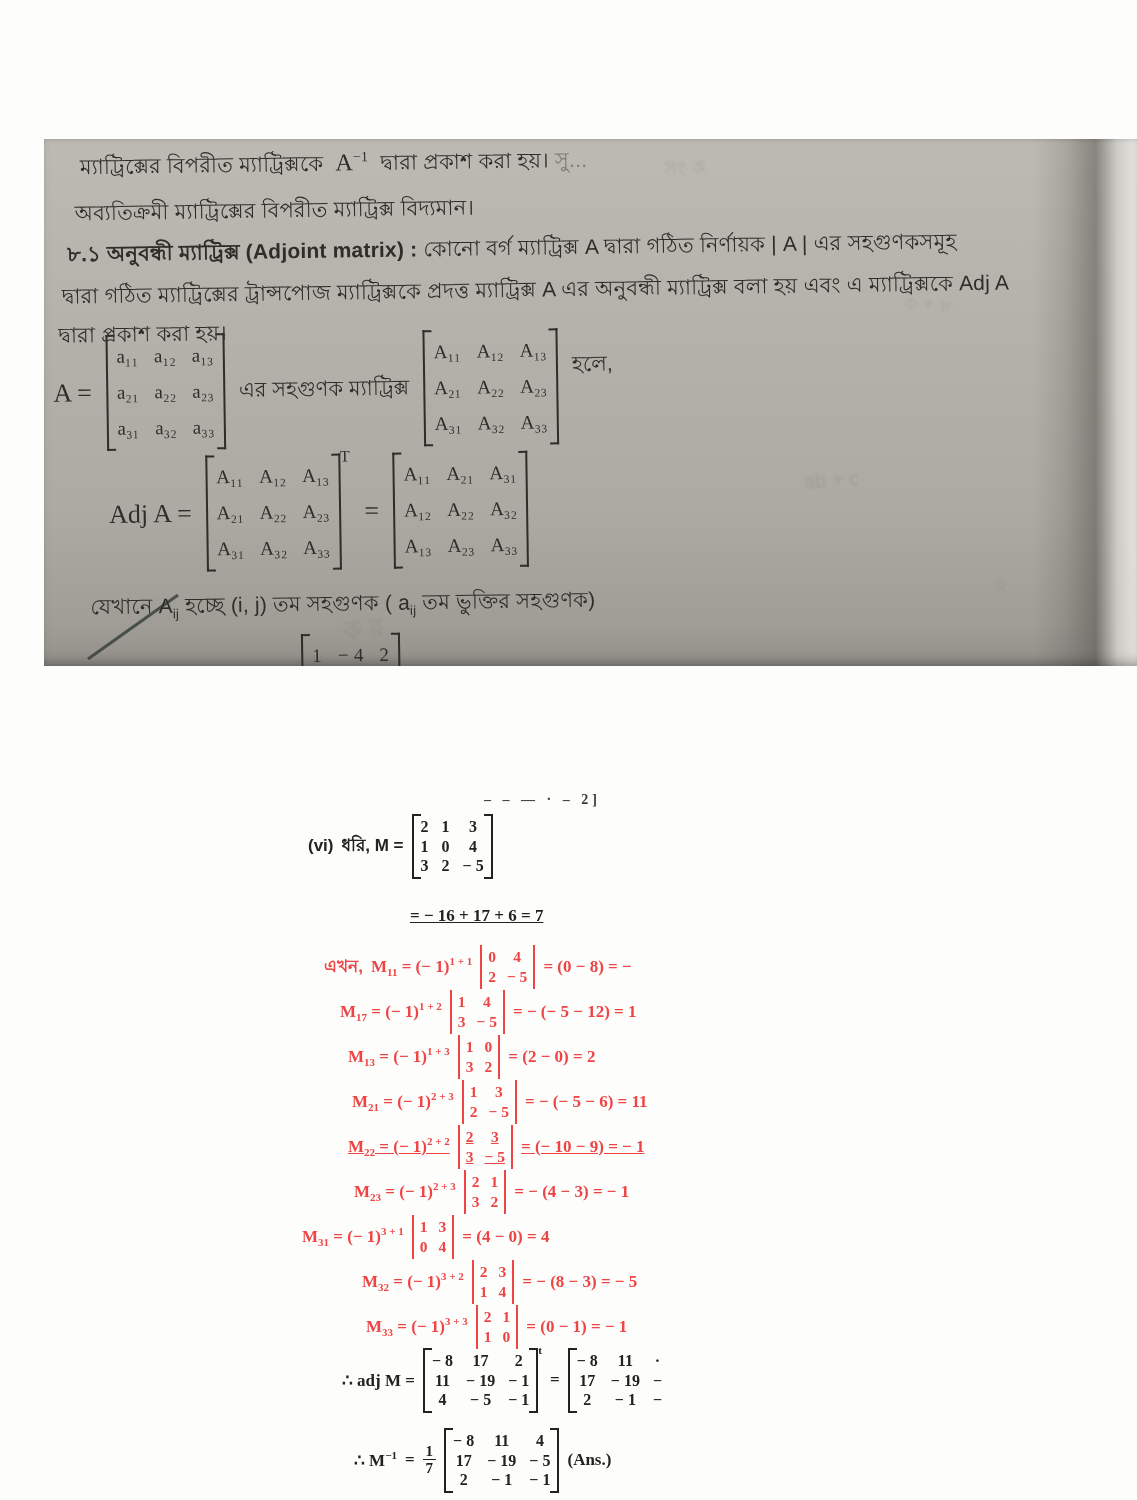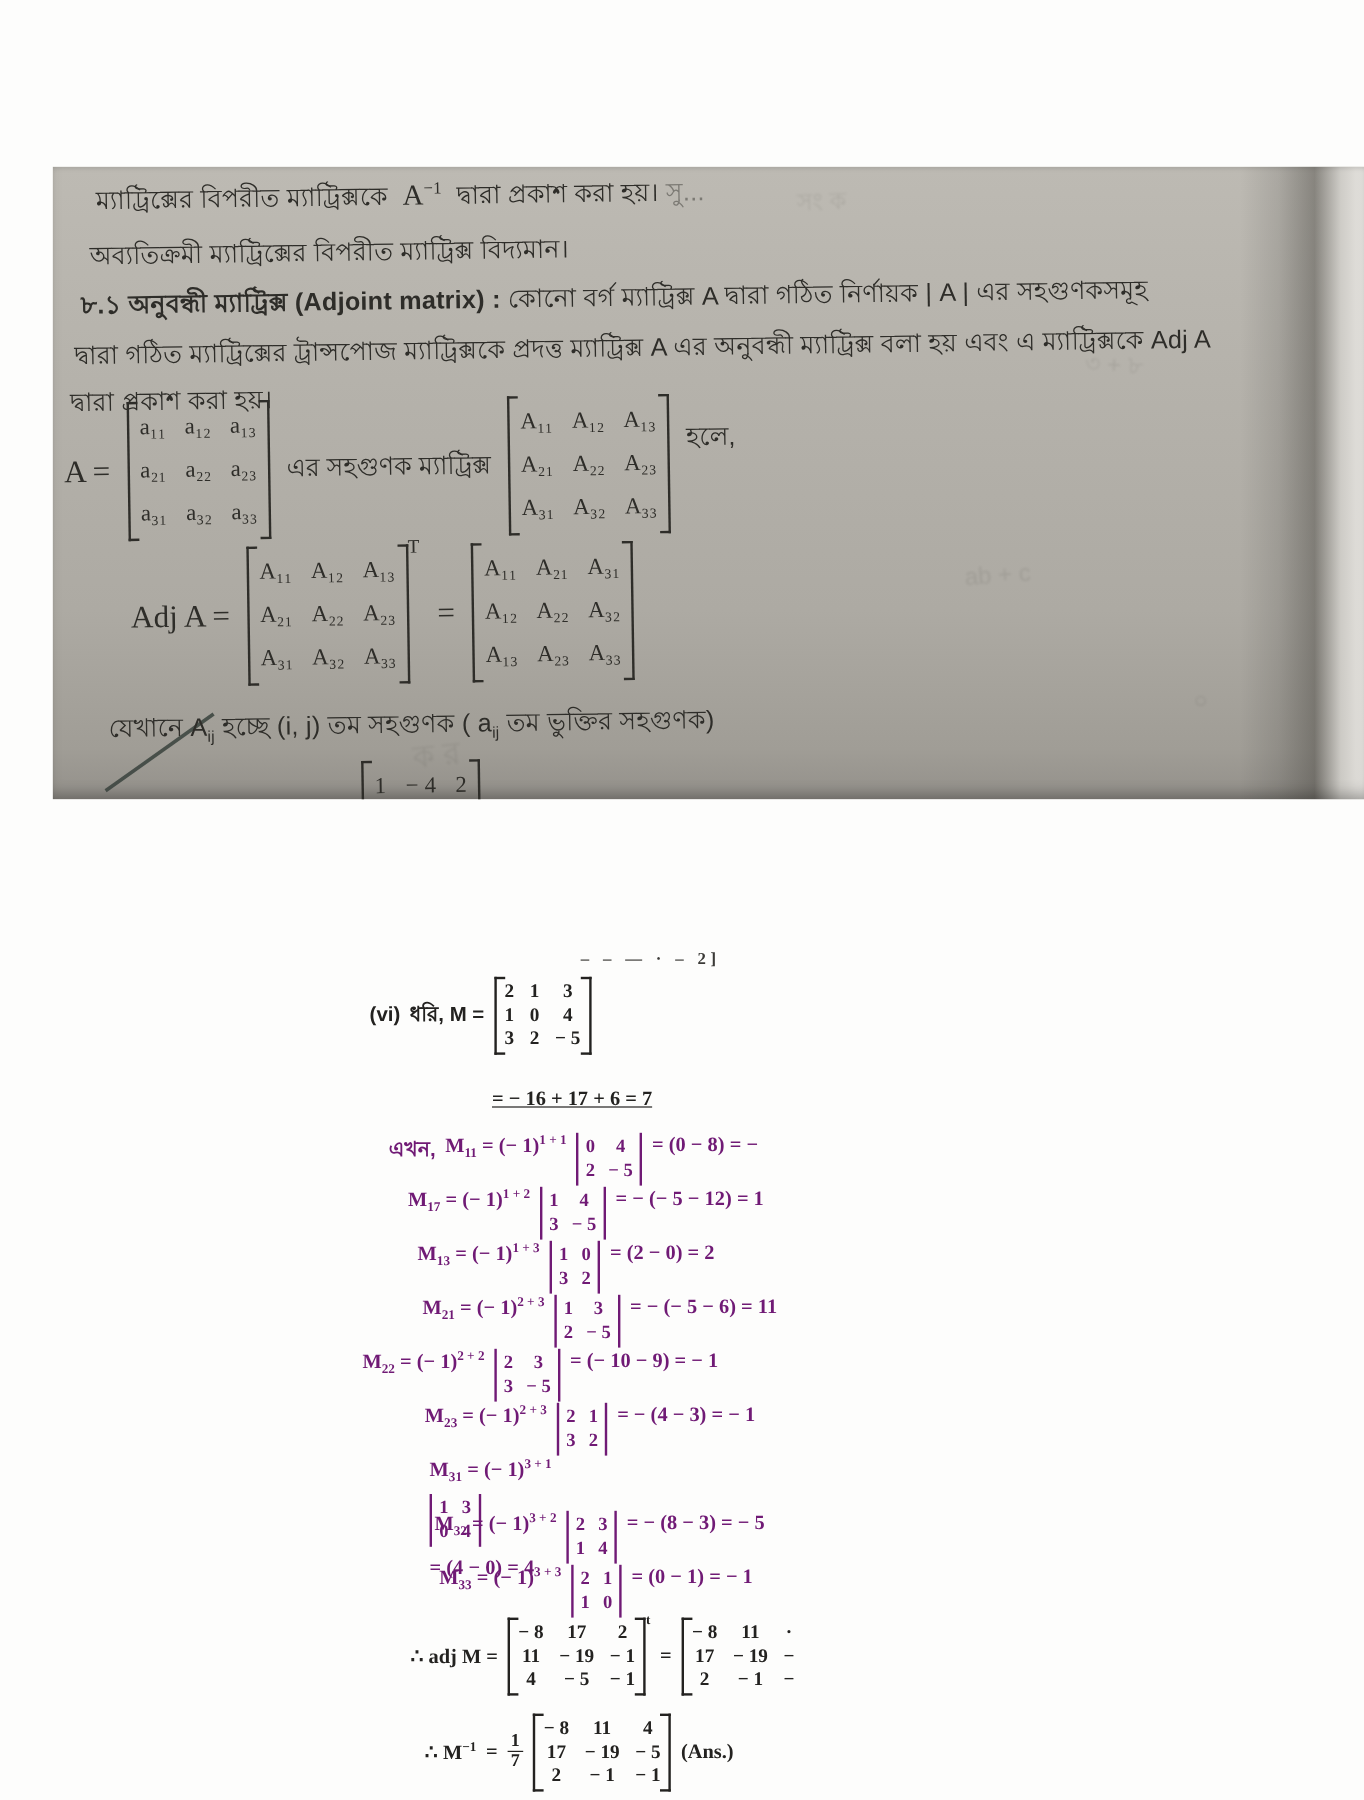--- a/index.html
+++ b/index.html
@@ -43,21 +43,21 @@
   .solution .frag{position:absolute;left:182px;top:0;font-size:14px;font-weight:bold;letter-spacing:4px;color:#3b3a37;}
   .srow{position:absolute;display:inline-flex;align-items:center;gap:8px;white-space:nowrap;font-weight:bold;color:#232220;}
   .solution .bn{font-weight:bold;}
   .smx .mcell{font-size:16px;line-height:19.5px;}
   .smx{padding:3px 9px;}
   .smx .mx-body{column-gap:13px;}
   .dt2 .mcell{font-size:15.5px;line-height:20px;}
   .dt2{padding:2px 8px;}
   .dt2 .mx-body{column-gap:11px;}
   .cofwrap{position:absolute;left:0;top:152px;}
-  .cofline{display:flex;align-items:flex-start;gap:8px;height:45px;font-weight:bold;white-space:nowrap;color:#701a75;}
+  .cofline{display:flex;align-items:center;gap:8px;height:45px;font-weight:bold;white-space:nowrap;color:#ef4444;}
   .cofline sub{font-size:11px;}
   .cofline sup{font-size:11px;}
   .frac{display:inline-flex;flex-direction:column;align-items:center;line-height:15px;font-size:15px;vertical-align:middle;}
   .frac .den{border-top:1.5px solid currentColor;padding:1px 3px 0 3px;}
   .penmark{position:absolute;left:0;top:0;pointer-events:none;}
 </style>
 </head>
 <body>
 
 <div class="photo">
@@ -242,21 +242,21 @@
           <span class="mx-body" style="--cols: 2;">
             <span class="mcell">1</span>
             <span class="mcell">3</span>
             <span class="mcell">2</span>
             <span class="mcell">− 5</span>
           </span>
         </span>
       <span>= − (− 5 − 6) = 11</span>
     </div>
 
-    <div class="cofline" style="">
+    <div class="cofline" style="margin-left:46px;text-decoration:underline;">
       <span><span>M</span><sub>22</sub><span> = (− 1)</span><sup>2 + 2</sup></span>
       <span class="mx dt dt2">
           <span class="mx-body" style="--cols: 2;">
             <span class="mcell">2</span>
             <span class="mcell">3</span>
             <span class="mcell">3</span>
             <span class="mcell">− 5</span>
           </span>
         </span>
       <span>= (− 10 − 9) = − 1</span>
@@ -268,21 +268,21 @@
           <span class="mx-body" style="--cols: 2;">
             <span class="mcell">2</span>
             <span class="mcell">1</span>
             <span class="mcell">3</span>
             <span class="mcell">2</span>
           </span>
         </span>
       <span>= − (4 − 3) = − 1</span>
     </div>
 
-    <div class="cofline" style="margin-left:56px;flex-direction:column;">
+    <div class="cofline" style="">
       <span><span>M</span><sub>31</sub><span> = (− 1)</span><sup>3 + 1</sup></span>
       <span class="mx dt dt2">
           <span class="mx-body" style="--cols: 2;">
             <span class="mcell">1</span>
             <span class="mcell">3</span>
             <span class="mcell">0</span>
             <span class="mcell">4</span>
           </span>
         </span>
       <span>= (4 − 0) = 4</span>

